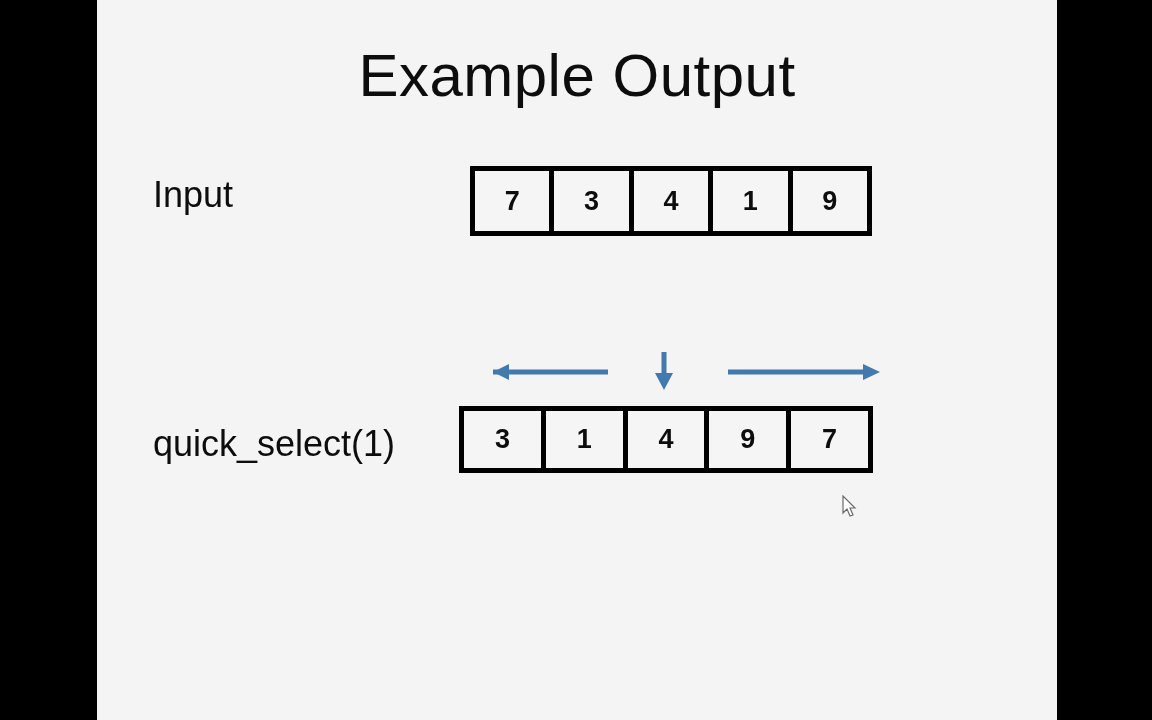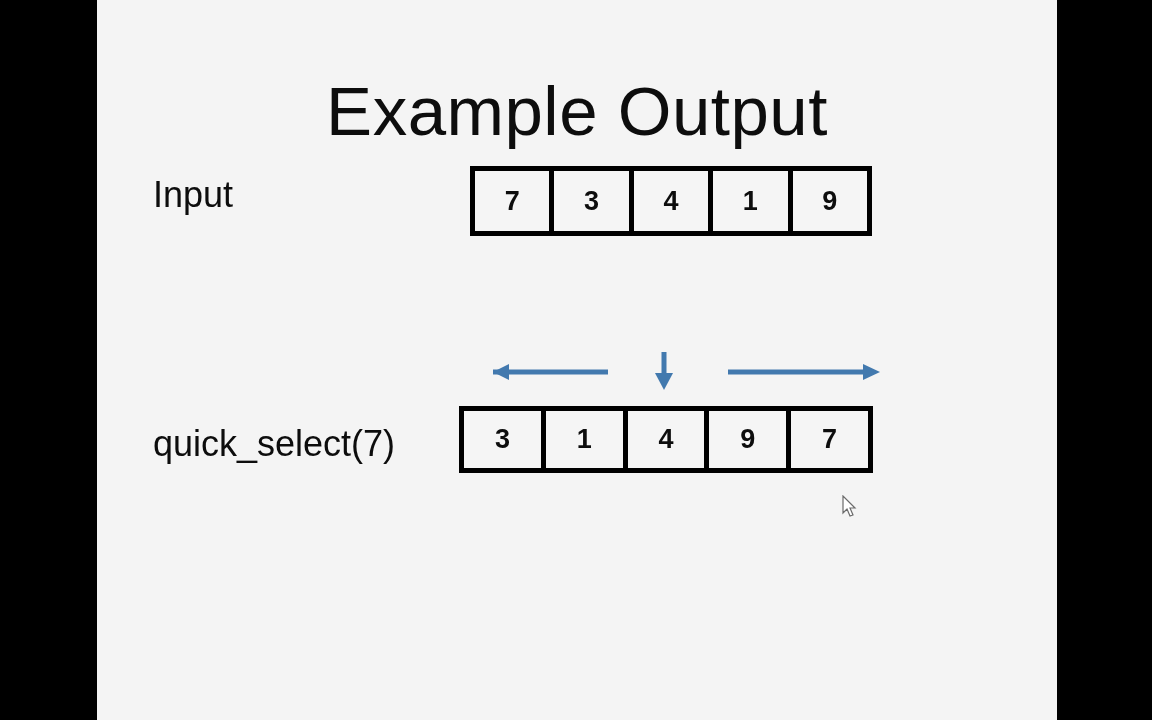--- a/index.html
+++ b/index.html
@@ -38,24 +38,24 @@
     top: 0;
     width: 960px;
     height: 720px;
     background: #f4f4f4;
   }
 
   
   #title {
     position: absolute;
     left: 0;
-    top: 74px;
+    top: 43px;
     width: 960px;
     text-align: center;
-    font-size: 69px;
+    font-size: 60px;
     font-weight: 400;
     color: #0d0d0d;
     letter-spacing: 0.5px;
     line-height: 1.1;
   }
 
   
   .row-label {
     position: absolute;
     font-size: 36px;
@@ -133,21 +133,21 @@
 
   <div class="bar bar-left"></div>
   <div class="bar bar-right"></div>
 
   <div id="slide">
 
     <div id="title">Example Output</div>
 
     <div class="row-label" id="label-input">Input</div>
 
-    <div class="row-label" id="label-quickselect">quick_select(7)</div>
+    <div class="row-label" id="label-quickselect">quick_select(1)</div>
 
     <div class="array" id="array-input">
       <div class="cell">7</div>
       <div class="cell">3</div>
       <div class="cell">4</div>
       <div class="cell">1</div>
       <div class="cell">9</div>
     </div>
 
     <div id="arrows">

